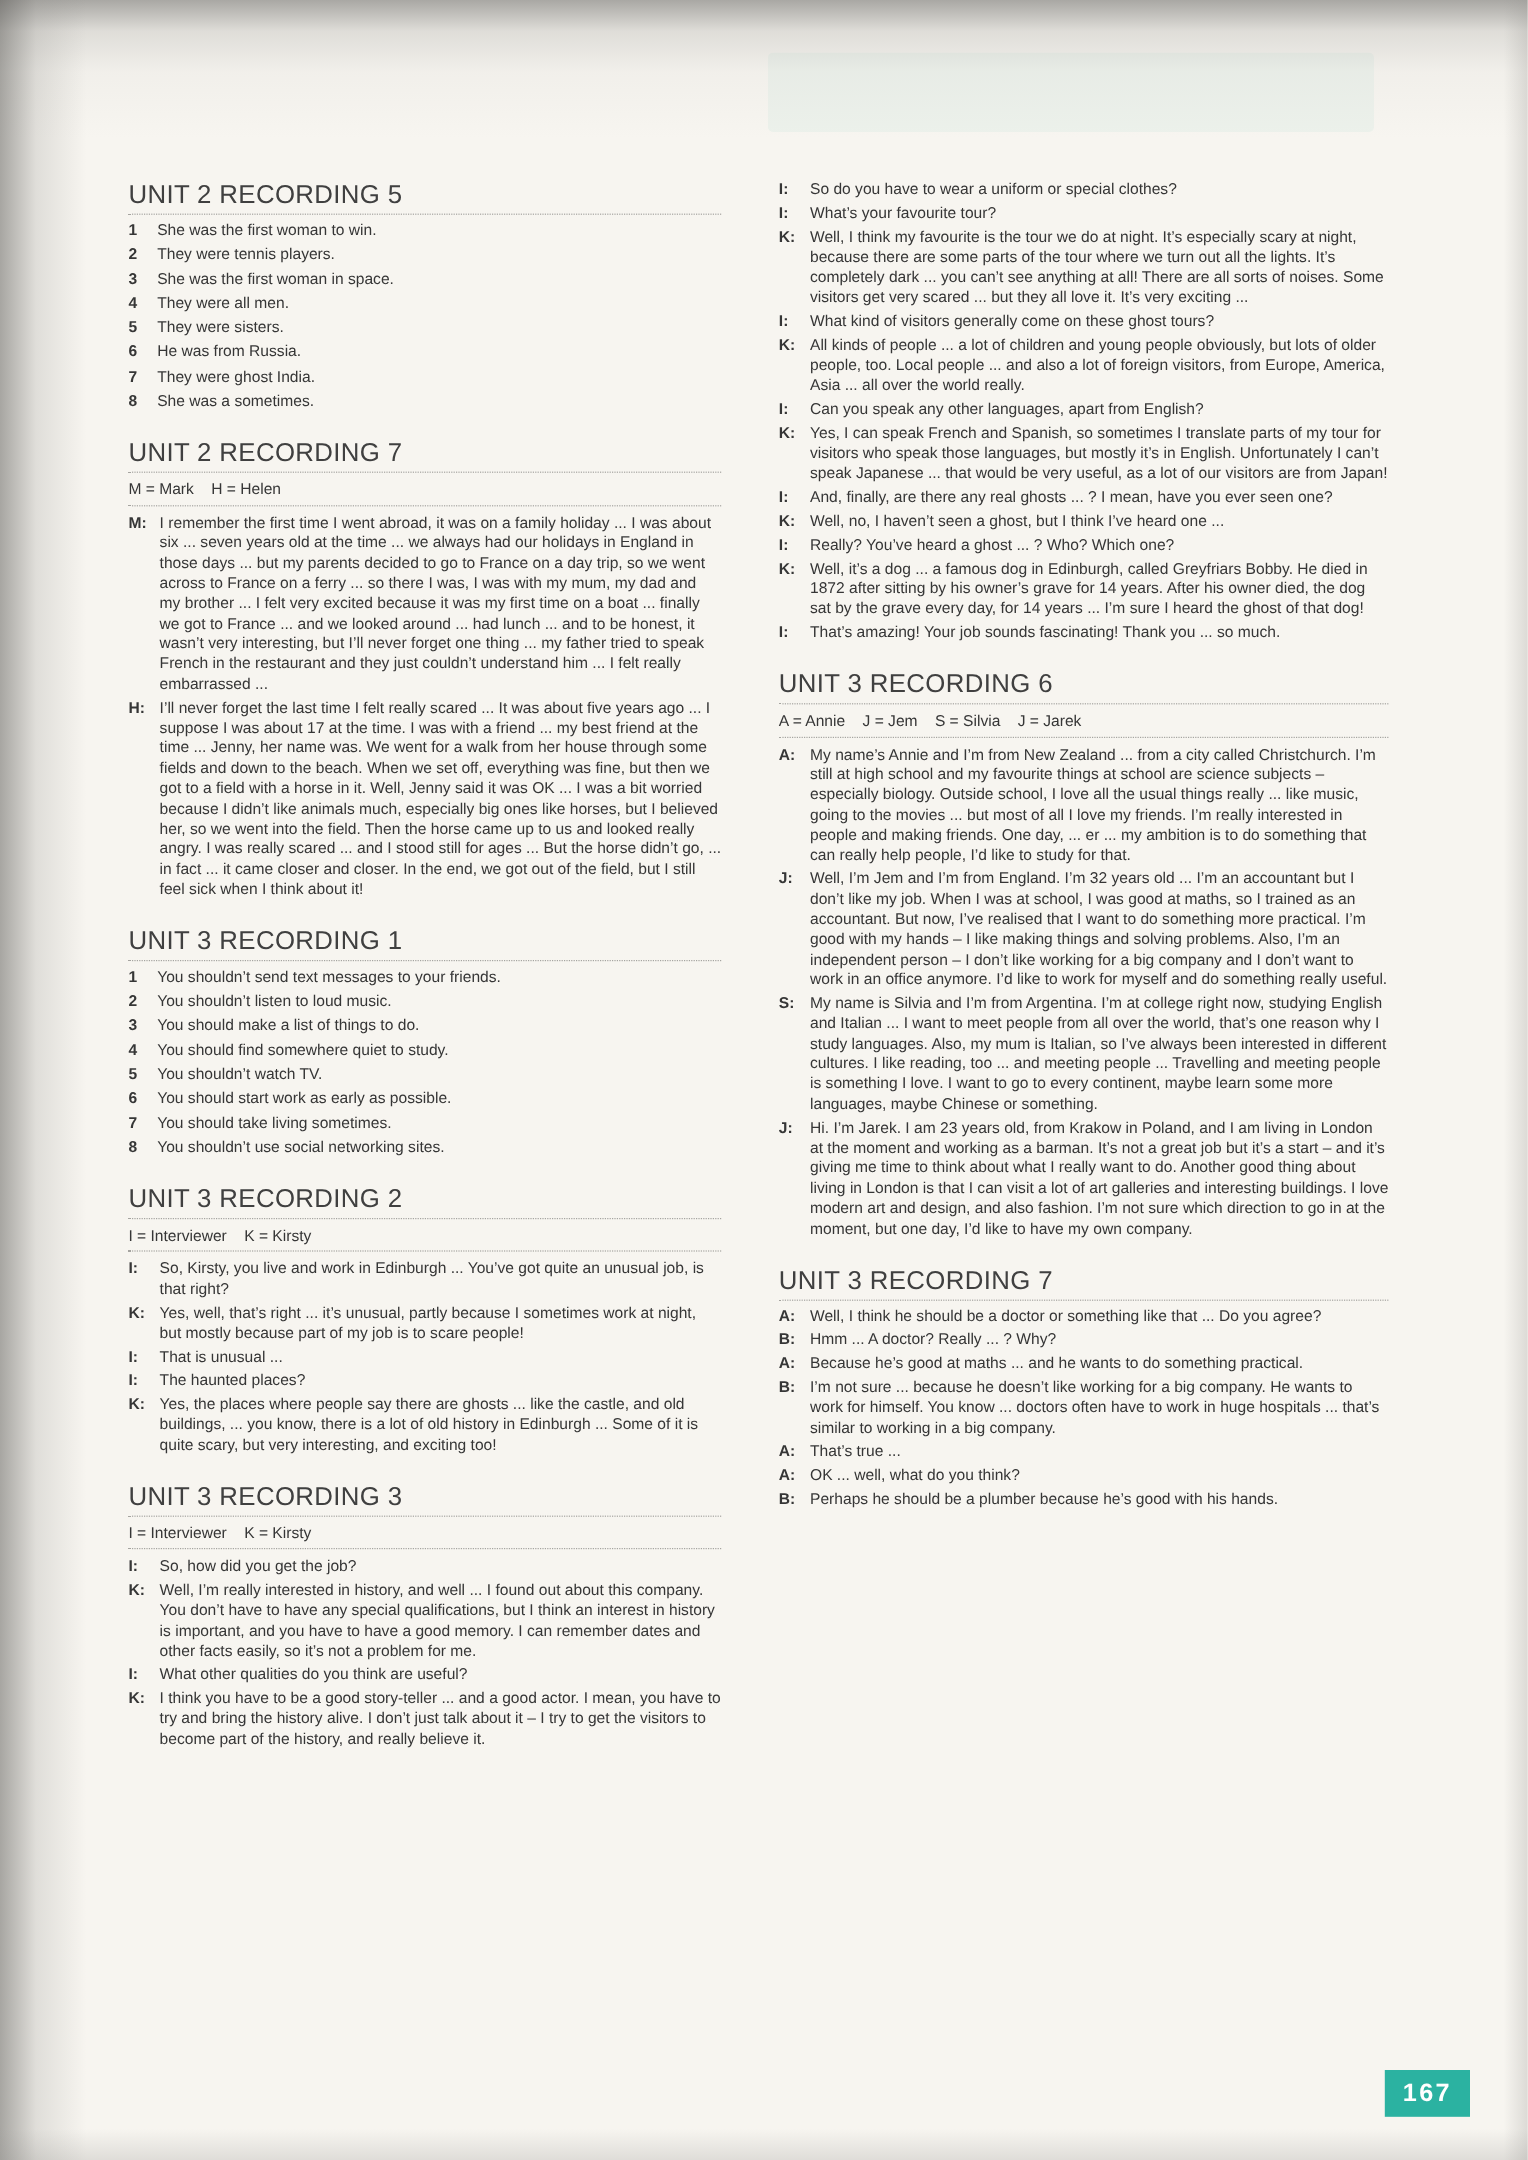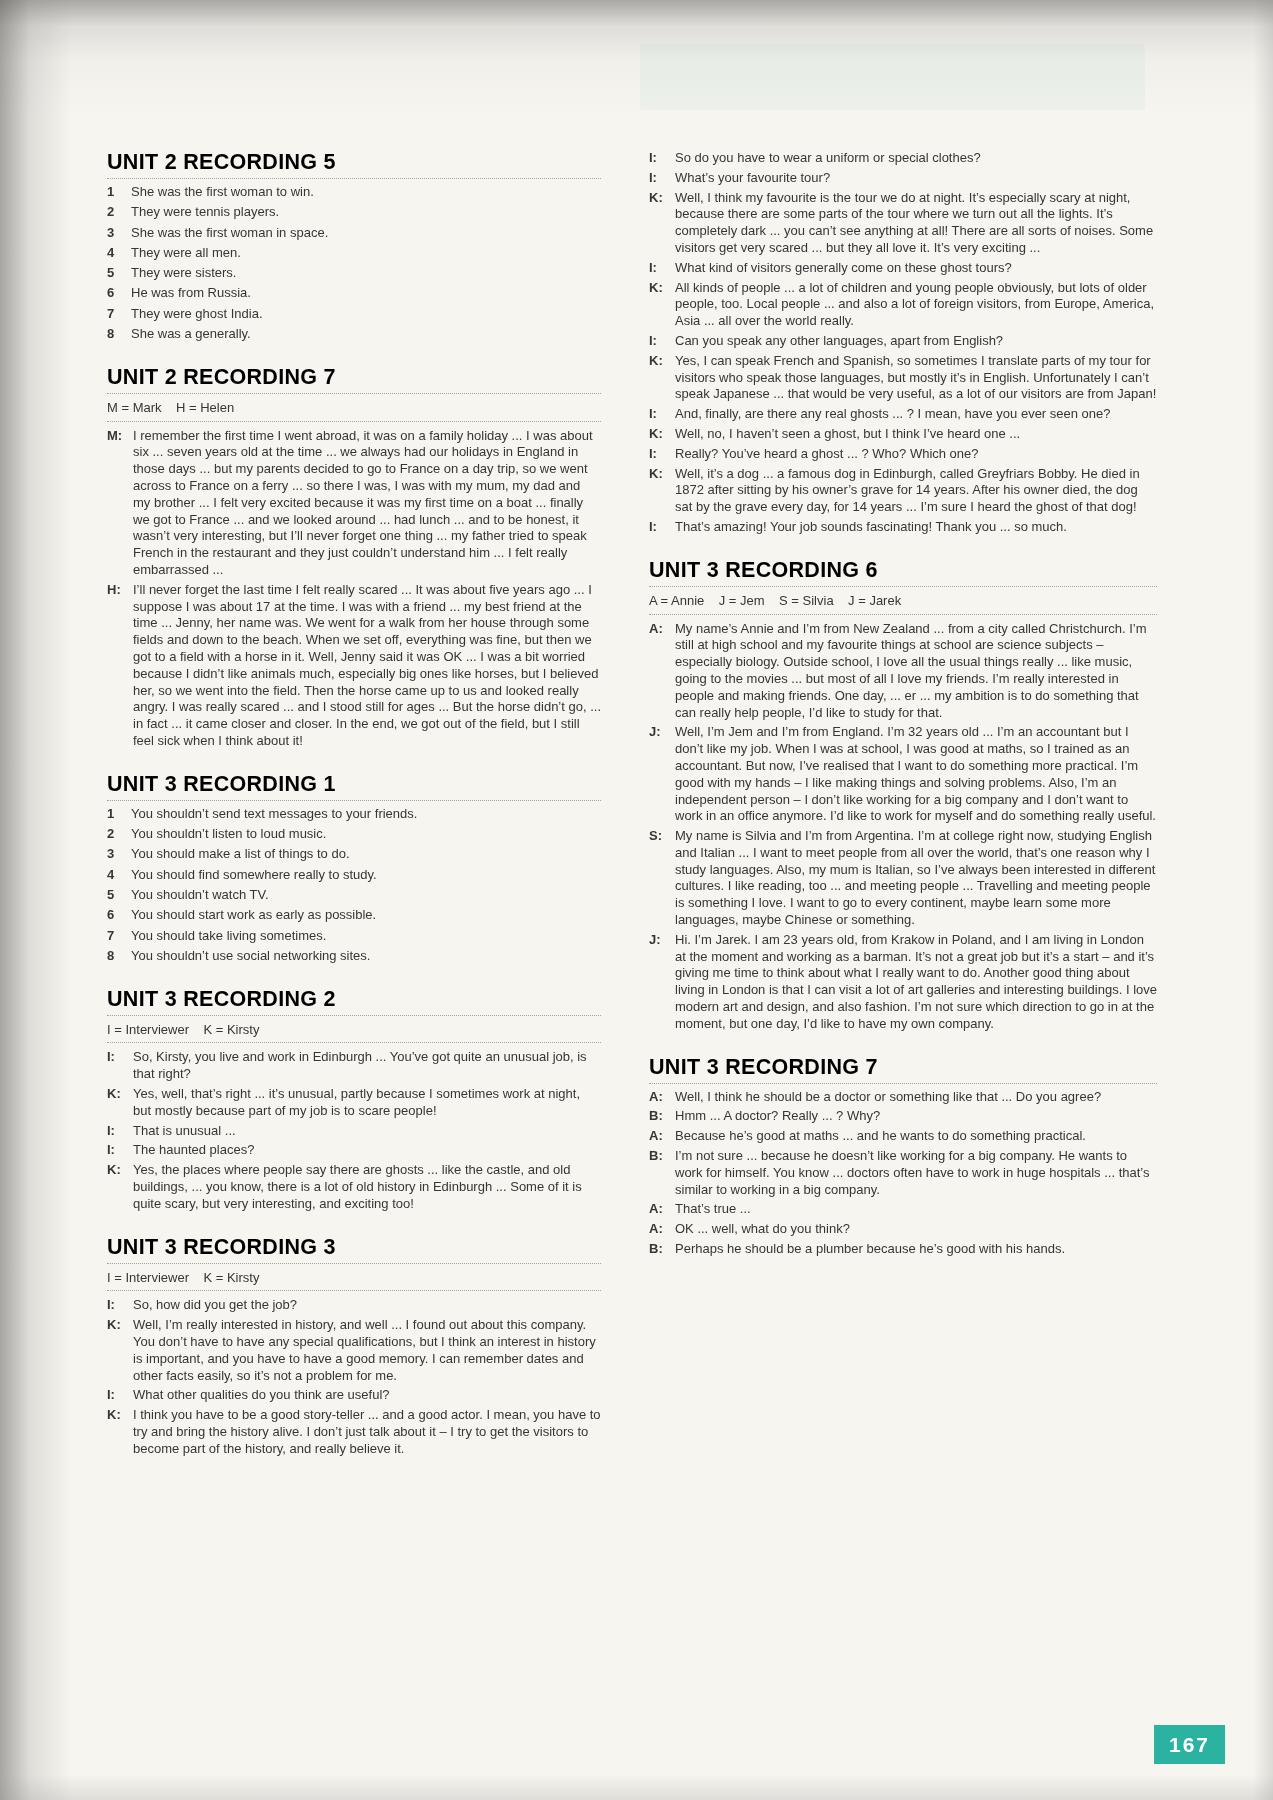--- a/index.html
+++ b/index.html
@@ -21,24 +21,24 @@
   .edge-bottom{position:absolute;left:0;right:0;bottom:0;height:26px;pointer-events:none;
     background:linear-gradient(to top, rgba(150,149,146,0.25), rgba(0,0,0,0));}
   .bleed{position:absolute;top:44px;left:640px;width:505px;height:66px;
     background:rgba(45,179,163,0.05);border-radius:4px;pointer-events:none;}
 
   .col{position:absolute;top:150px;font-size:13px;line-height:16.8px;}
   .col-left{left:107px;width:494px;}
   .col-right{left:649px;width:508px;}
 
   h2.sec-heading{
-    color:#000000;
+    color:#404040;
     font-size:21.5px;
     line-height:24px;
-    font-weight:bold;
+    font-weight:normal;
     letter-spacing:0.3px;
     margin:22px 0 5px 0;
     padding-bottom:4px;
     border-bottom:1px dotted #a5a4a0;
   }
   .col > h2.sec-heading:first-child{margin-top:0;}
 
   .legend{
     white-space:pre-wrap;
     padding:1px 0 4px 0;
@@ -79,34 +79,34 @@
 <div class="col col-left">
     <h2 class="sec-heading">UNIT 2 RECORDING 5</h2>
     <div class="numlist">
       <div class="numitem"><span class="num">1</span><span class="itxt">She was the first woman to win.</span></div>
       <div class="numitem"><span class="num">2</span><span class="itxt">They were tennis players.</span></div>
       <div class="numitem"><span class="num">3</span><span class="itxt">She was the first woman in space.</span></div>
       <div class="numitem"><span class="num">4</span><span class="itxt">They were all men.</span></div>
       <div class="numitem"><span class="num">5</span><span class="itxt">They were sisters.</span></div>
       <div class="numitem"><span class="num">6</span><span class="itxt">He was from Russia.</span></div>
       <div class="numitem"><span class="num">7</span><span class="itxt">They were ghost India.</span></div>
-      <div class="numitem"><span class="num">8</span><span class="itxt">She was a generally.</span></div>
+      <div class="numitem"><span class="num">8</span><span class="itxt">She was a sometimes.</span></div>
     </div>
     <h2 class="sec-heading">UNIT 2 RECORDING 7</h2>
     <div class="legend">M = Mark    H = Helen</div>
     <div class="dialogue">
       <p class="turn"><span class="spk">M:</span>I remember the first time I went abroad, it was on a family holiday ... I was about six ... seven years old at the time ... we always had our holidays in England in those days ... but my parents decided to go to France on a day trip, so we went across to France on a ferry ... so there I was, I was with my mum, my dad and my brother ... I felt very excited because it was my first time on a boat ... finally we got to France ... and we looked around ... had lunch ... and to be honest, it wasn’t very interesting, but I’ll never forget one thing ... my father tried to speak French in the restaurant and they just couldn’t understand him ... I felt really embarrassed ...</p>
       <p class="turn"><span class="spk">H:</span>I’ll never forget the last time I felt really scared ... It was about five years ago ... I suppose I was about 17 at the time. I was with a friend ... my best friend at the time ... Jenny, her name was. We went for a walk from her house through some fields and down to the beach. When we set off, everything was fine, but then we got to a field with a horse in it. Well, Jenny said it was OK ... I was a bit worried because I didn’t like animals much, especially big ones like horses, but I believed her, so we went into the field. Then the horse came up to us and looked really angry. I was really scared ... and I stood still for ages ... But the horse didn’t go, ... in fact ... it came closer and closer. In the end, we got out of the field, but I still feel sick when I think about it!</p>
     </div>
     <h2 class="sec-heading">UNIT 3 RECORDING 1</h2>
     <div class="numlist">
       <div class="numitem"><span class="num">1</span><span class="itxt">You shouldn’t send text messages to your friends.</span></div>
       <div class="numitem"><span class="num">2</span><span class="itxt">You shouldn’t listen to loud music.</span></div>
       <div class="numitem"><span class="num">3</span><span class="itxt">You should make a list of things to do.</span></div>
-      <div class="numitem"><span class="num">4</span><span class="itxt">You should find somewhere really to study.</span></div>
+      <div class="numitem"><span class="num">4</span><span class="itxt">You should find somewhere quiet to study.</span></div>
       <div class="numitem"><span class="num">5</span><span class="itxt">You shouldn’t watch TV.</span></div>
       <div class="numitem"><span class="num">6</span><span class="itxt">You should start work as early as possible.</span></div>
       <div class="numitem"><span class="num">7</span><span class="itxt">You should take living sometimes.</span></div>
       <div class="numitem"><span class="num">8</span><span class="itxt">You shouldn’t use social networking sites.</span></div>
     </div>
     <h2 class="sec-heading">UNIT 3 RECORDING 2</h2>
     <div class="legend">I = Interviewer    K = Kirsty</div>
     <div class="dialogue">
       <p class="turn"><span class="spk">I:</span>So, Kirsty, you live and work in Edinburgh ... You’ve got quite an unusual job, is that right?</p>
       <p class="turn"><span class="spk">K:</span>Yes, well, that’s right ... it’s unusual, partly because I sometimes work at night, but mostly because part of my job is to scare people!</p>

